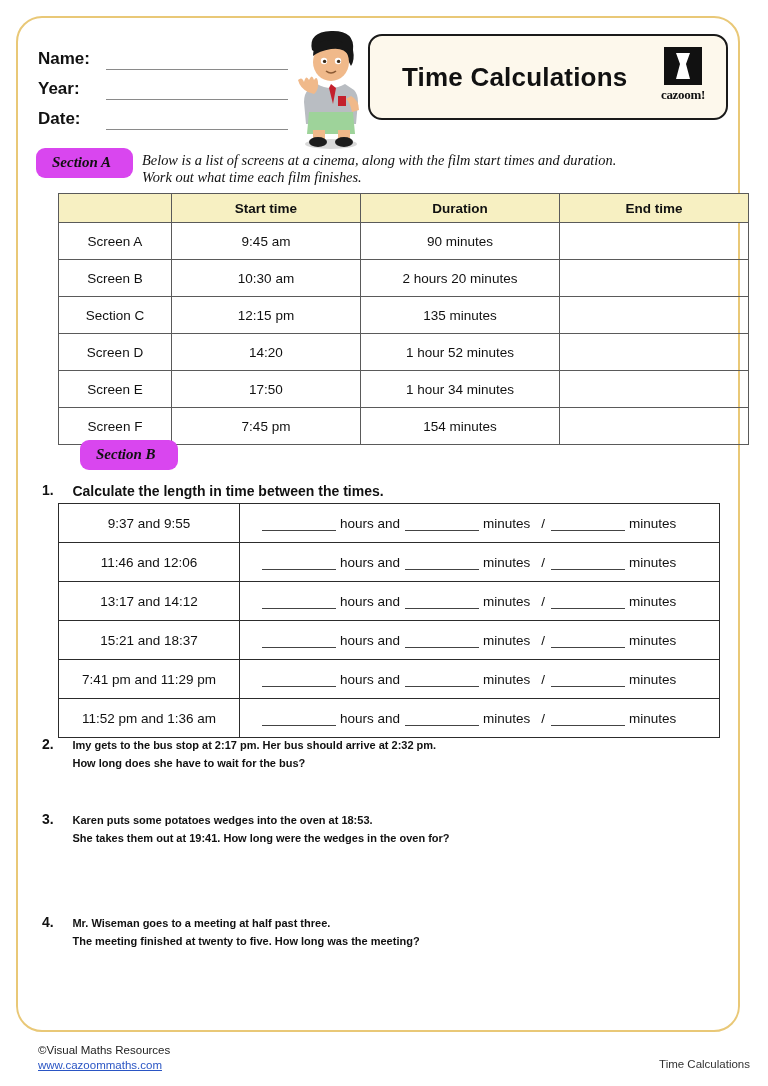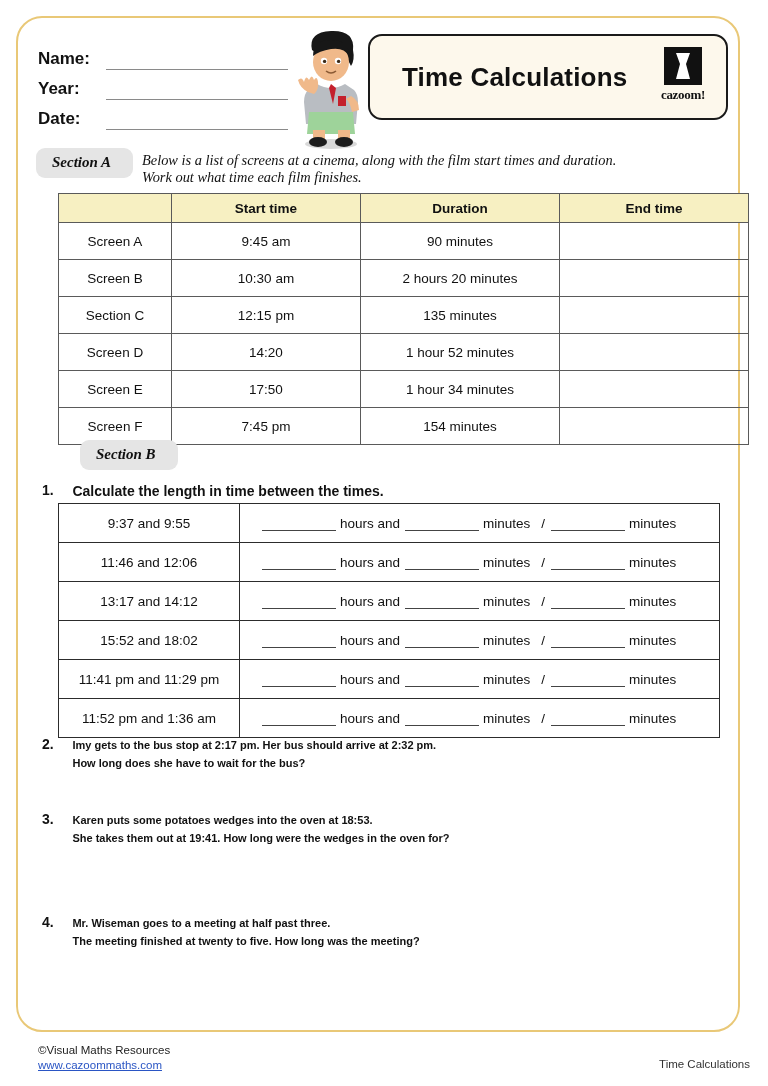--- a/index.html
+++ b/index.html
@@ -29,21 +29,21 @@
   }
   .title-text{
     font-size:26px;font-weight:bold;color:#111;margin-left:32px;flex:1;
     letter-spacing:.2px;
   }
   .logo{width:54px;height:60px;margin-right:16px;display:flex;flex-direction:column;align-items:center;}
   .logo-sq{width:38px;height:38px;background:#111;display:flex;align-items:center;justify-content:center;}
   .logo-word{font-family:"Liberation Serif",serif;font-weight:bold;font-size:13px;color:#111;margin-top:2px;letter-spacing:-.3px;}
   
   .section-pill{
-    display:inline-block;background:#e5e5e5;border-radius:9px;
+    display:inline-block;background:#d946ef;border-radius:9px;
     padding:6px 22px 7px 16px;
     font-family:"Liberation Serif",serif;font-weight:bold;font-style:italic;
     font-size:15px;color:#111;
   }
   .secA{position:absolute;left:36px;top:148px;}
   .instr{
     position:absolute;left:142px;top:152px;width:590px;
     font-family:"Liberation Serif",serif;font-style:italic;font-size:14.4px;
     color:#111;line-height:17px;
   }
@@ -230,27 +230,27 @@
         <span class="ansline"></span><span class="answord">hours and</span><span class="ansline"></span><span class="answord">minutes</span><span class="slash">/</span><span class="ansline"></span><span class="answord">minutes</span>
       </td>
     </tr>
     <tr>
       <td class="tb-times">13:17 and 14:12</td>
       <td class="tb-ans">
         <span class="ansline"></span><span class="answord">hours and</span><span class="ansline"></span><span class="answord">minutes</span><span class="slash">/</span><span class="ansline"></span><span class="answord">minutes</span>
       </td>
     </tr>
     <tr>
-      <td class="tb-times">15:52 and 18:02</td>
-      <td class="tb-ans">
-        <span class="ansline"></span><span class="answord">hours and</span><span class="ansline"></span><span class="answord">minutes</span><span class="slash">/</span><span class="ansline"></span><span class="answord">minutes</span>
-      </td>
-    </tr>
-    <tr>
-      <td class="tb-times">11:41 pm and 11:29 pm</td>
+      <td class="tb-times">15:21 and 18:37</td>
+      <td class="tb-ans">
+        <span class="ansline"></span><span class="answord">hours and</span><span class="ansline"></span><span class="answord">minutes</span><span class="slash">/</span><span class="ansline"></span><span class="answord">minutes</span>
+      </td>
+    </tr>
+    <tr>
+      <td class="tb-times">7:41 pm and 11:29 pm</td>
       <td class="tb-ans">
         <span class="ansline"></span><span class="answord">hours and</span><span class="ansline"></span><span class="answord">minutes</span><span class="slash">/</span><span class="ansline"></span><span class="answord">minutes</span>
       </td>
     </tr>
     <tr>
       <td class="tb-times">11:52 pm and 1:36 am</td>
       <td class="tb-ans">
         <span class="ansline"></span><span class="answord">hours and</span><span class="ansline"></span><span class="answord">minutes</span><span class="slash">/</span><span class="ansline"></span><span class="answord">minutes</span>
       </td>
     </tr>

